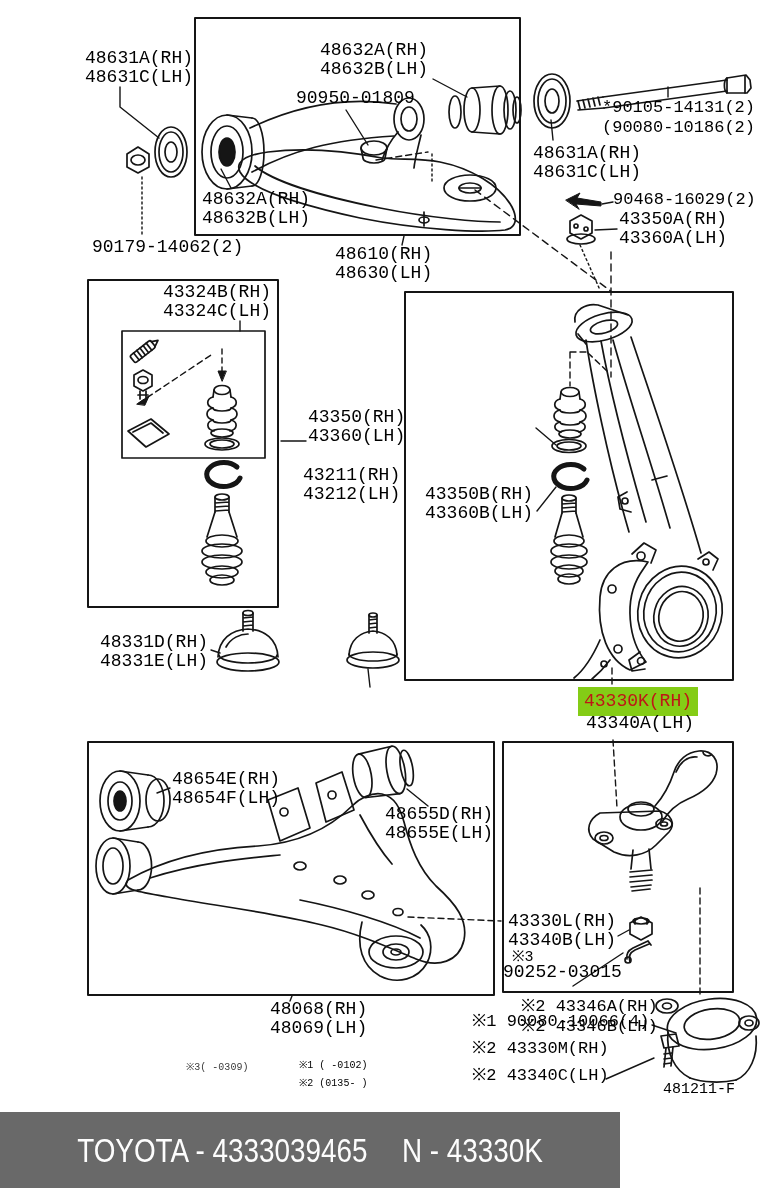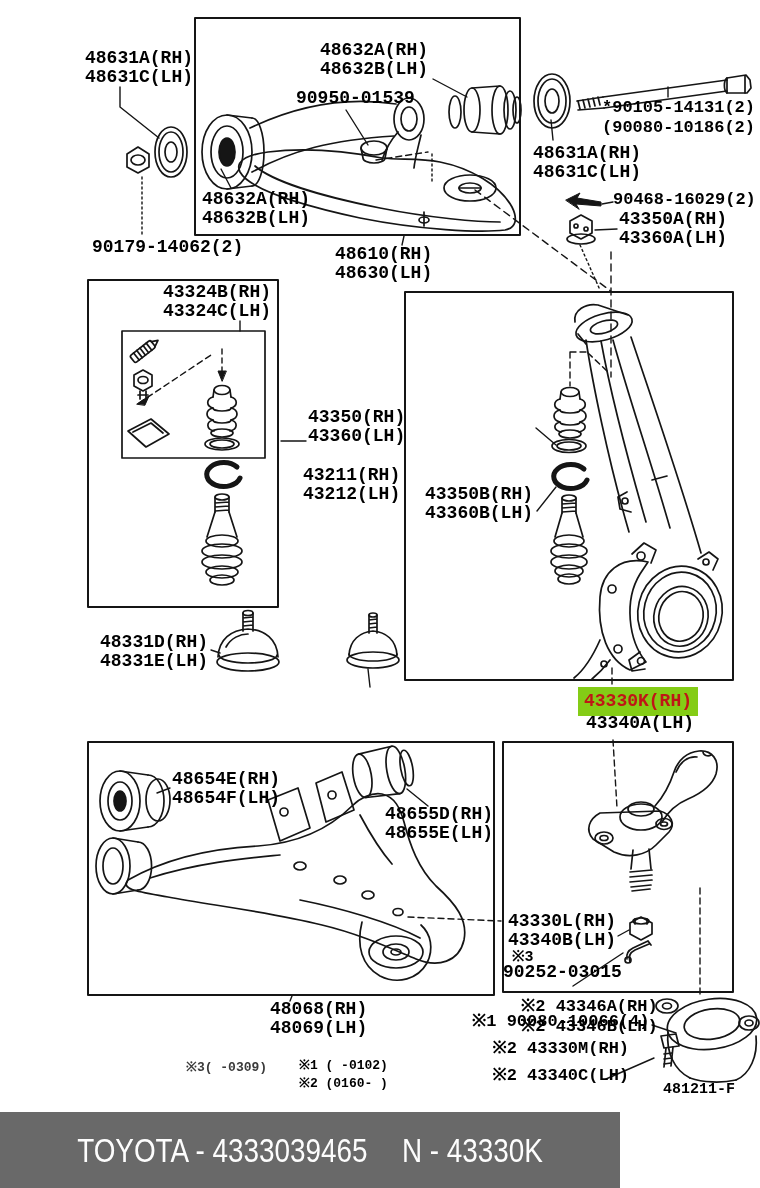--- a/index.html
+++ b/index.html
@@ -1,23 +1,23 @@
 <!DOCTYPE html>
 <html><head>
 <meta charset="utf-8">
 <style>
   html,body{margin:0;padding:0;background:#fff;}
   .canvas{position:relative;width:760px;height:1188px;background:#fff;overflow:hidden;
           font-family:"Liberation Mono","DejaVu Sans Mono",monospace;}
   svg{position:absolute;left:0;top:0;}
-  .lbl{position:absolute;font-weight:700;font-size:18px;line-height:19px;
-       white-space:pre-line;color:#000;letter-spacing:0;text-align:center;}
+  .lbl{position:absolute;font-weight:400;font-size:18px;line-height:19px;
+       white-space:pre-line;color:#000;letter-spacing:0;}
   .sm{font-size:17px;line-height:19.5px;}
   .xs{font-size:15px;line-height:16px;}
-  .note{font-size:13px;line-height:18px;}
+  .note{font-size:10px;line-height:18px;}
   .fig{font-size:15px;line-height:16px;}
   .hl{background:#84cc16;color:#bf1616;padding:5px 6px;}
   .footer{position:absolute;left:0;top:1112px;width:620px;height:76px;background:#696969;
           display:flex;align-items:center;justify-content:center;}
   .footer-inner{display:flex;gap:42px;transform:scaleX(0.82);}
   .footer-inner span{font-family:"Liberation Sans",sans-serif;font-size:34px;color:#fdfdfd;
           white-space:nowrap;}
 </style>
 </head>
 <body>
@@ -322,21 +322,21 @@
     <path d="M613,740 L617,808" stroke-dasharray="6 4"></path>
     <path d="M700,888 L700,997" stroke-dasharray="6 4"></path>
     <path d="M408,917 L501,921" stroke-dasharray="6 4"></path>
   </g>
 </svg>
 
 <div class="lbl" style="left:85px;top:49px">48631A(RH)
 48631C(LH)</div>
 <div class="lbl" style="left:320px;top:41px">48632A(RH)
 48632B(LH)</div>
-<div class="lbl" style="left:296px;top:89px">90950-01539</div>
+<div class="lbl" style="left:296px;top:89px">90950-01809</div>
 <div class="lbl sm" style="left:602px;top:98px">*90105-14131(2)
 (90080-10186(2)</div>
 <div class="lbl" style="left:533px;top:144px">48631A(RH)
 48631C(LH)</div>
 <div class="lbl sm" style="left:613px;top:190px">90468-16029(2)</div>
 <div class="lbl" style="left:619px;top:210px">43350A(RH)
 43360A(LH)</div>
 <div class="lbl" style="left:202px;top:190px">48632A(RH)
 48632B(LH)</div>
 <div class="lbl" style="left:92px;top:238px">90179-14062(2)</div>
@@ -365,21 +365,21 @@
 <div class="lbl xs" style="left:512px;top:950px">※3</div>
 <div class="lbl" style="left:503px;top:963px">90252-03015</div>
 <div class="lbl sm" style="left:521px;top:997px">※2 43346A(RH)
 ※2 43346B(LH)</div>
 <div class="lbl sm" style="left:472px;top:1008px;line-height:27px">※1 90080-10066(4)
 ※2 43330M(RH)
 ※2 43340C(LH)</div>
 <div class="lbl fig" style="left:663px;top:1082px">481211-F</div>
 <div class="lbl note" style="left:186px;top:1059px;color:#3a3a3a">※3(  -0309)</div>
 <div class="lbl note" style="left:299px;top:1057px">※1 (  -0102)</div>
-<div class="lbl note" style="left:299px;top:1075px">※2 (0160-  )</div>
+<div class="lbl note" style="left:299px;top:1075px">※2 (0135-  )</div>
 
 <div class="footer">
   <div class="footer-inner">
     <span>TOYOTA - 4333039465</span>
     <span>N - 43330K</span>
   </div>
 </div>
 
 </div>
 

